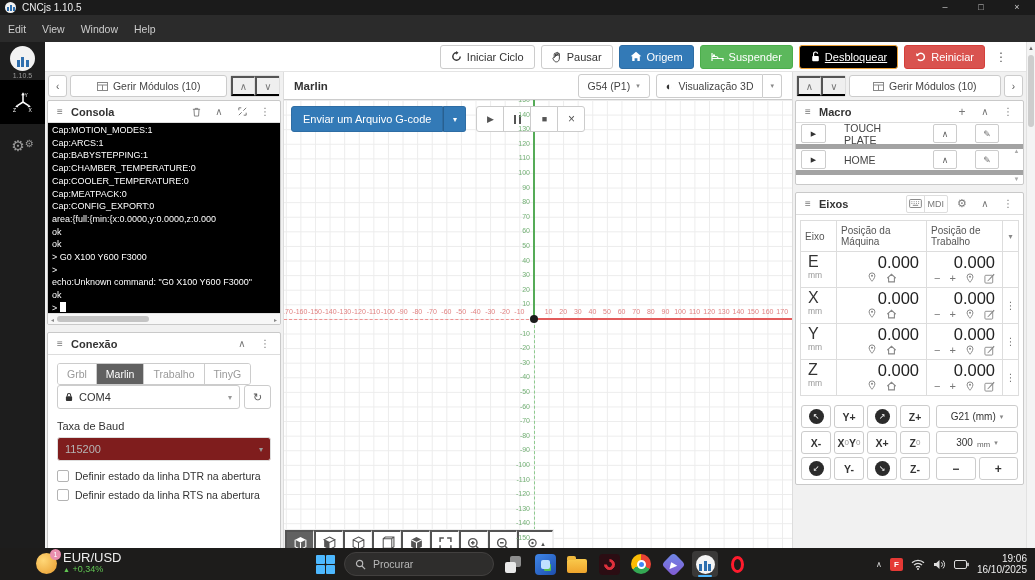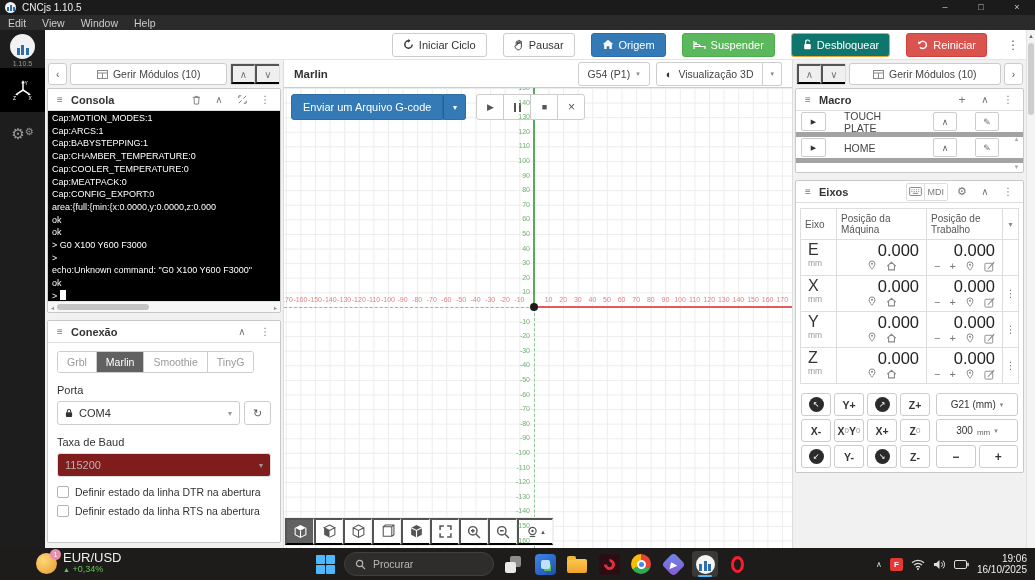--- a/index.html
+++ b/index.html
@@ -4,37 +4,37 @@
 <style>
   *{margin:0;padding:0;box-sizing:border-box;font-family:"Liberation Sans",sans-serif;}
   html,body{width:1035px;height:580px;overflow:hidden;background:#000;}
   .screen{position:relative;width:1035px;height:580px;background:#f1f1f1;overflow:hidden;}
   
   .titlebar{height:15px;background:#1b1b1b;color:#eee;display:flex;align-items:center;gap:6px;padding-left:5px;font-size:10px;}
   .minilogo{width:11px;height:11px;border-radius:50%;background:#f2f2f2;display:inline-flex;align-items:flex-end;justify-content:center;gap:1px;padding-bottom:2px;}
   .minilogo i{width:2px;background:#2f6fae;display:block;}
   .wincontrols{margin-left:auto;display:flex;}
   .wincontrols span{width:36px;text-align:center;font-size:9px;color:#ccc;line-height:15px;}
-  .menubar{height:15px;background:#2b2b2b;color:#ccc;display:flex;align-items:center;font-size:10.5px;}
+  .menubar{height:27px;background:#2b2b2b;color:#ccc;display:flex;align-items:center;font-size:10.5px;}
   .menubar span{padding:0 8px;}
   
   .main{display:flex;height:518px;}
   .sidebar{width:45px;background:#1d1d1d;display:flex;flex-direction:column;align-items:center;flex:none;}
   .sblogo{padding:4px 0 1px;text-align:center;}
   .sblogo .circ{width:25px;height:25px;border-radius:50%;background:#f2f2f2;margin:0 auto;display:flex;align-items:flex-end;justify-content:center;gap:1.5px;padding-bottom:4px;}
   .sblogo .circ i{width:3px;background:#2f6fae;display:block;}
   .sbver{font-size:7px;color:#9a9a9a;margin-top:1px;}
   .sbitem{width:45px;height:44px;display:flex;align-items:center;justify-content:center;color:#9a9a9a;}
   .sbitem.active{background:#000;color:#fff;}
   .workarea{flex:1;display:flex;flex-direction:column;min-width:0;position:relative;}
-  .toolbar{height:30px;background:#fff;border-bottom:1px solid #e4e4e4;display:flex;align-items:center;justify-content:flex-end;gap:16px;padding-right:12px;flex:none;}
+  .toolbar{height:30px;background:#fff;border-bottom:1px solid #e4e4e4;display:flex;align-items:center;justify-content:flex-end;gap:6px;padding-right:24px;flex:none;}
   .tbtn{height:24px;border:1px solid #ccc;border-radius:3px;background:#fff;color:#333;font-size:11px;display:flex;align-items:center;gap:5px;padding:0 10px;}
   .tbtn.blue{background:#337ab7;border-color:#2e6da4;color:#fff;}
   .tbtn.green{background:#5cb85c;border-color:#4cae4c;color:#fff;}
-  .tbtn.orange{background:#0f766e;border-color:#eea236;color:#fff;}
+  .tbtn.orange{background:#000000;border-color:#eea236;color:#fff;text-decoration:underline;}
   .tbtn.red{background:#d9534f;border-color:#d43f3a;color:#fff;}
   .tdots{color:#555;font-size:12px;padding:0 4px;}
   .vscroll{position:absolute;top:0;right:0;bottom:0;width:9px;background:#f4f4f4;border-left:1px solid #e2e2e2;z-index:30;}
   .vscroll .up{display:block;text-align:center;font-size:6px;color:#666;padding-top:3px;}
   .vscroll .thumb{position:absolute;top:13px;left:1px;width:6px;height:72px;background:#cdcdcd;border-radius:3px;}
   .content{flex:1;display:flex;min-height:0;background:#f1f1f1;padding-right:9px;}
   
   .panel{display:flex;flex-direction:column;overflow:hidden;}
   .panel.left{width:238px;flex:none;padding:0 2px;}
   .panel.right{width:233px;flex:none;padding:0 2px;}
@@ -337,24 +337,23 @@
               <span class="hbtn" style="min-width:12px;">≡</span>
               <b>Conexão</b>
               <span class="sp"></span>
               <span class="hbtn">∧</span>
               <span class="hbtn">⋮</span>
             </div>
             <div class="cxbody">
               <div class="tabs" id="controller-tabs">
                   <span class="tab">Grbl</span>
                   <span class="tab active">Marlin</span>
-                  <span class="tab">Smoothie</span>
+                  <span class="tab">Trabalho</span>
                   <span class="tab">TinyG</span>
                 </div>
-              <label class="flabel">Porta</label>
               <div class="selrow">
                 <div class="sel">
                   <span>
                       <svg width="8" height="10" viewBox="0 0 9 11">
                         <rect x="1" y="4.6" width="7" height="5.4" rx="1" fill="#333"></rect>
                         <path d="M2.6 4.6V3.4a1.9 1.9 0 0 1 3.8 0v1.2" fill="none" stroke="#333" stroke-width="1.2"></path>
                       </svg>
                     </span>
                   <span>COM4</span>
                   <span class="caret">▾</span>

